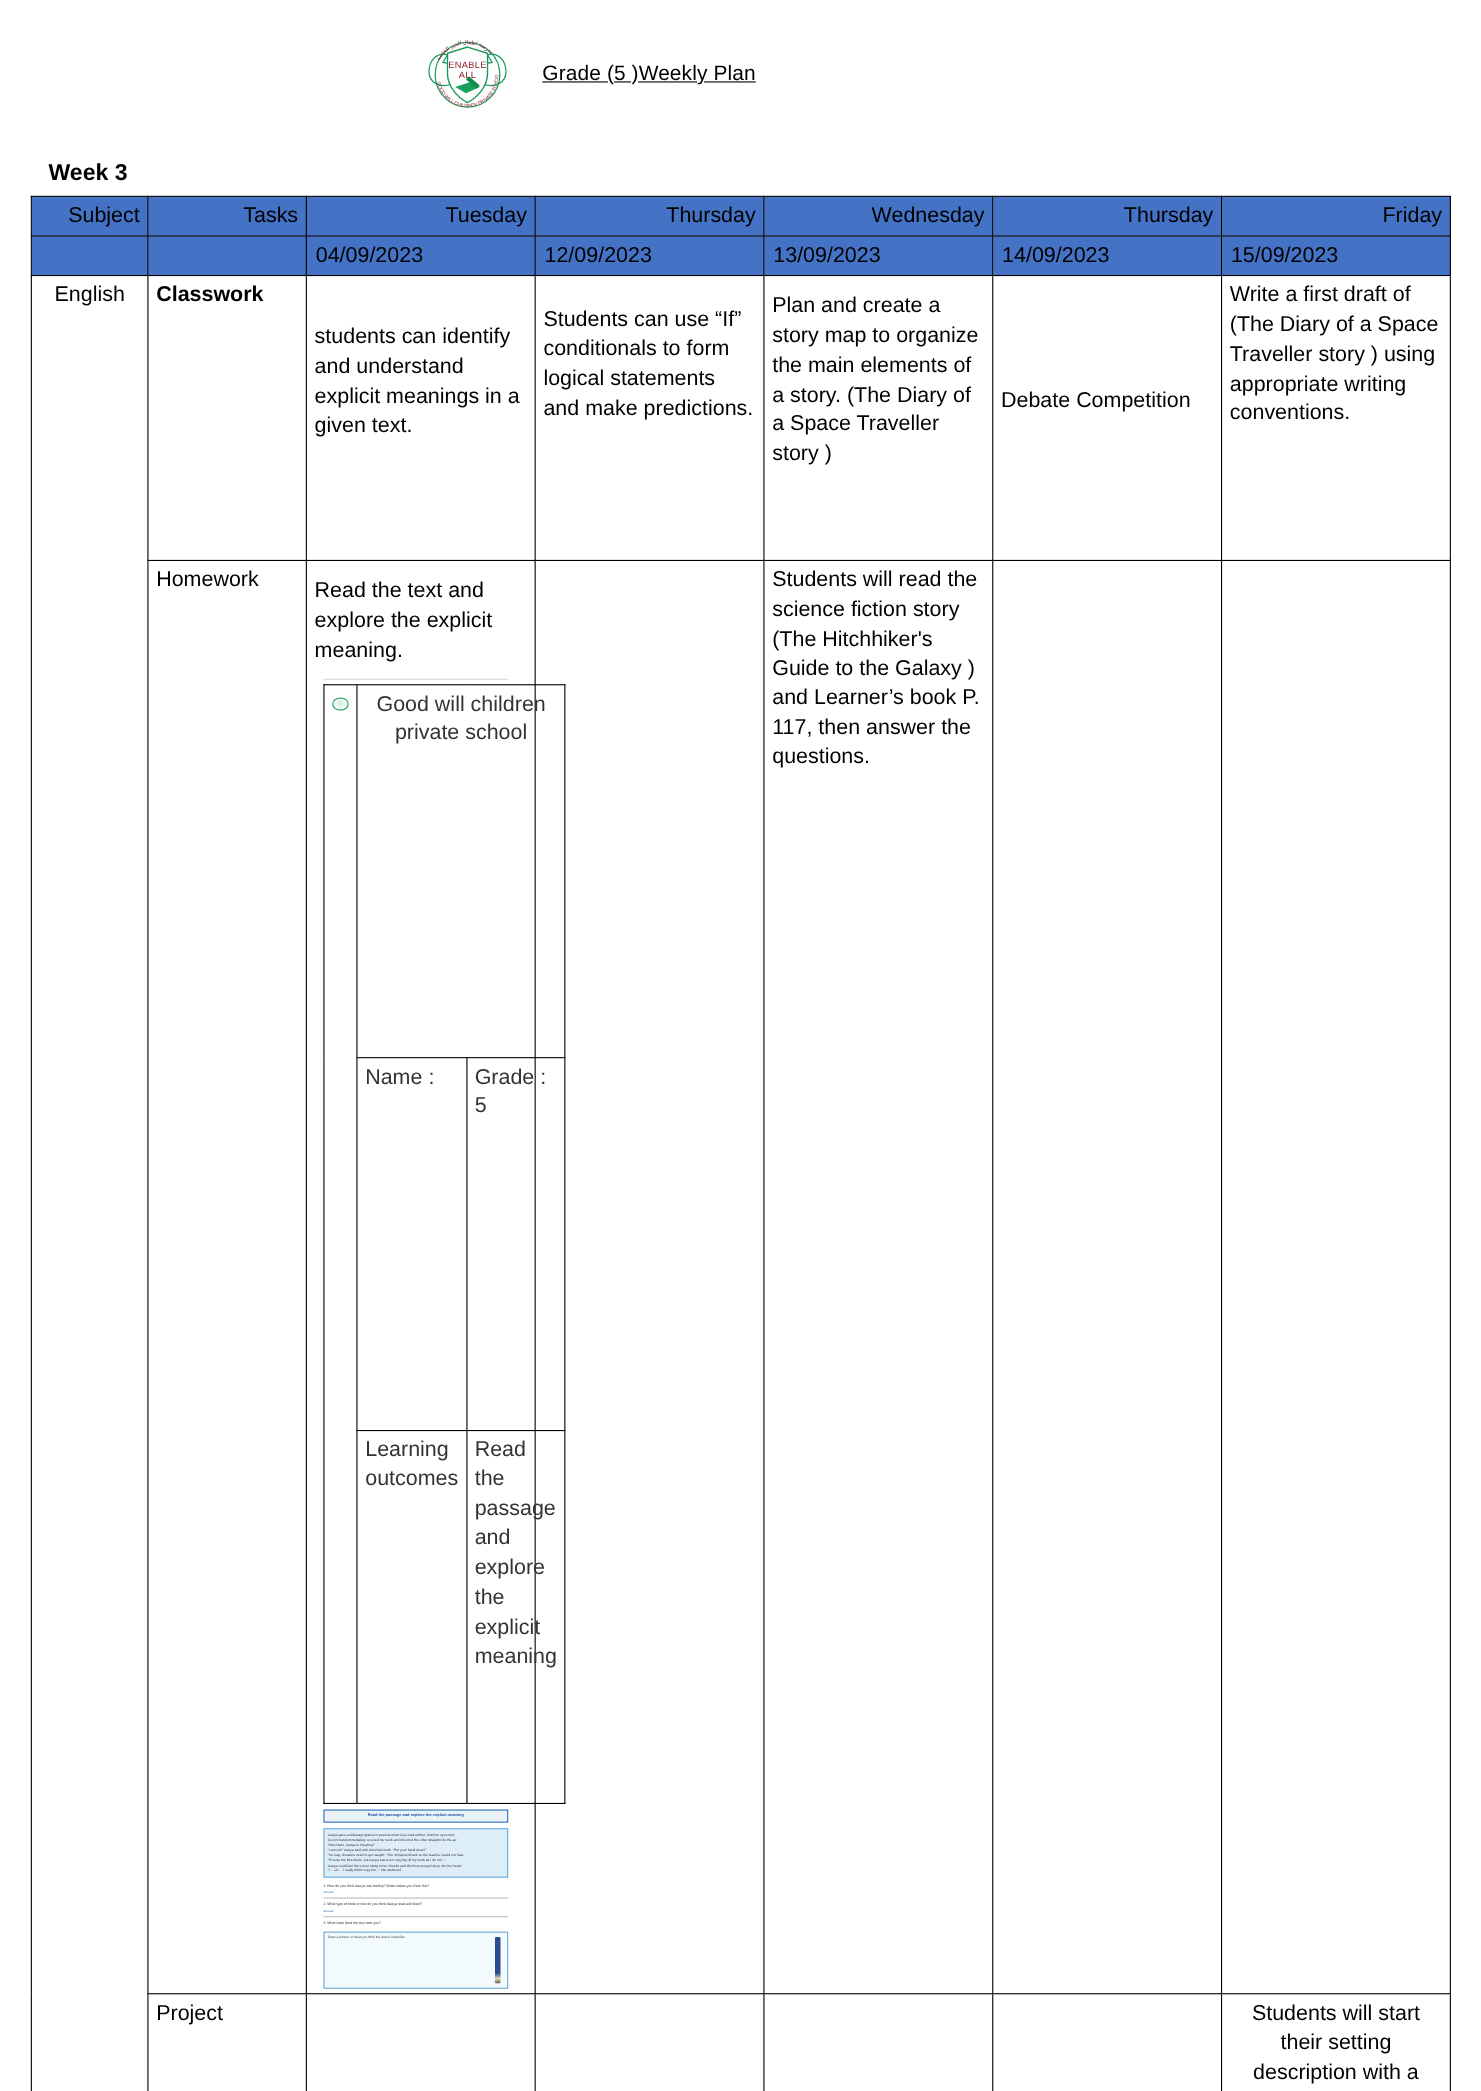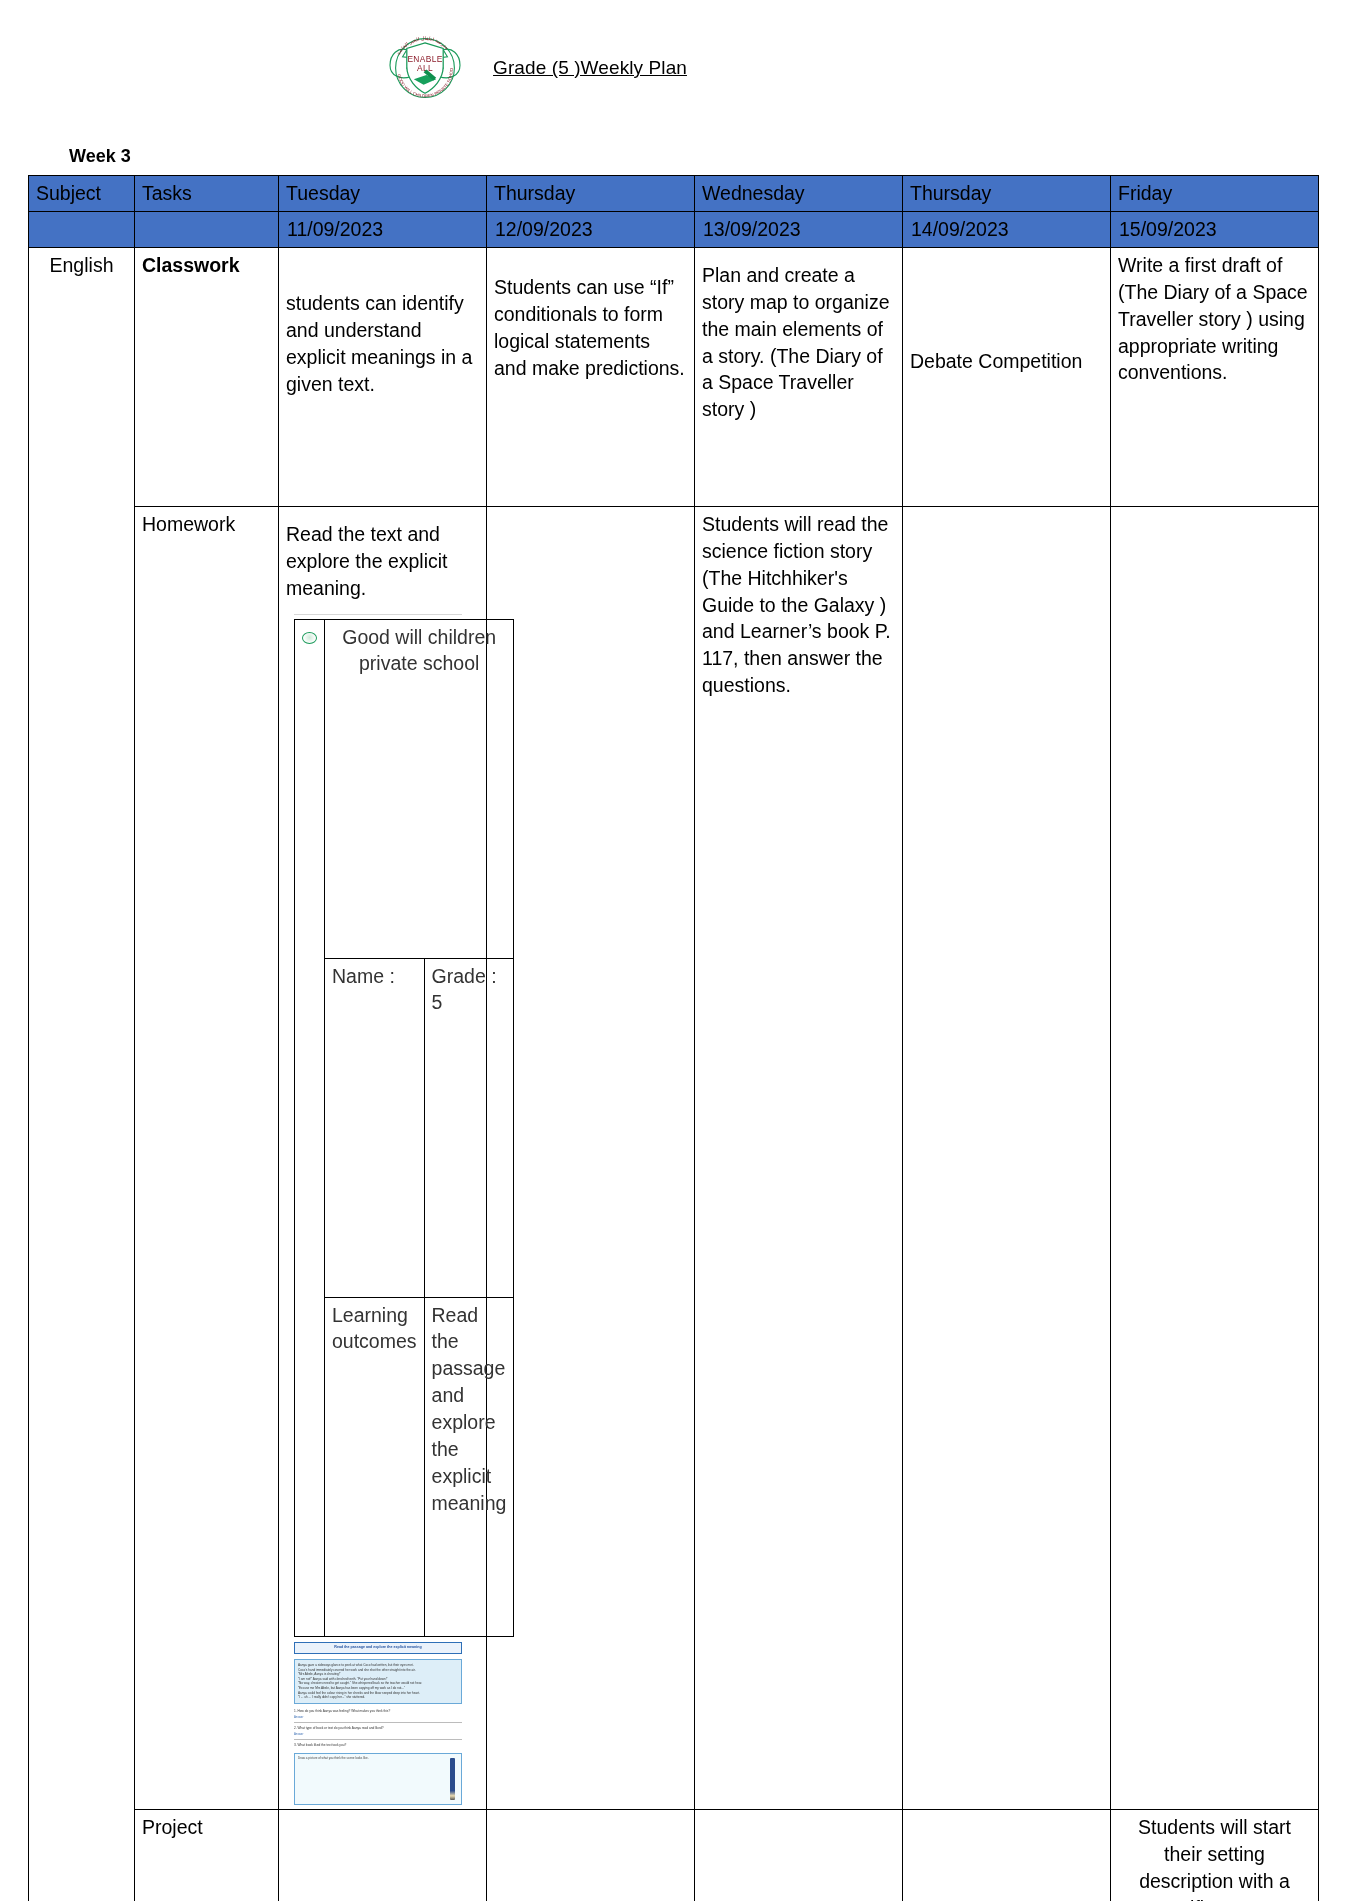--- a/index.html
+++ b/index.html
@@ -44,23 +44,23 @@
   .doc-title {
     font-size: 19px;
     font-weight: normal;
     text-decoration: underline;
     letter-spacing: .1px;
     white-space: nowrap;
   }
 
   
   .week-label {
-    font-size: 18px;
+    font-size: 21px;
     font-weight: bold;
-    margin: 30px 0 8px 41px;
+    margin: 30px 0 8px 16px;
   }
 
   
   table.plan {
     border-collapse: collapse;
     table-layout: fixed;
     width: 1290px;
     margin-left: 0;
   }
   table.plan td, table.plan th {
@@ -72,21 +72,21 @@
     font-weight: normal;
   }
   .col-subject { width: 106px; }
   .col-tasks   { width: 144px; }
   .col-day     { width: 208px; }
 
   thead th {
     background: #4472C4;
     color: #000000;
     font-weight: normal;
-    text-align: left;
+    text-align: right;
     height: 26px;
     padding: 2px 6px;
   }
   thead th.date-cell {
     text-align: left;
     padding-left: 8px;
   }
   thead th.blank-head { background: #4472C4; }
 
   td.subject-cell {
@@ -248,21 +248,21 @@
         <th>Tasks</th>
         <th>Tuesday</th>
         <th>Thursday</th>
         <th>Wednesday</th>
         <th>Thursday</th>
         <th>Friday</th>
       </tr>
       <tr>
         <th class="blank-head"></th>
         <th class="blank-head"></th>
-        <th class="date-cell">11/09/2023</th>
+        <th class="date-cell">04/09/2023</th>
         <th class="date-cell">12/09/2023</th>
         <th class="date-cell">13/09/2023</th>
         <th class="date-cell">14/09/2023</th>
         <th class="date-cell">15/09/2023</th>
       </tr>
     </thead>
     <tbody>
 
       <tr class="cw-row">
         <td class="subject-cell" rowspan="5">English</td>

